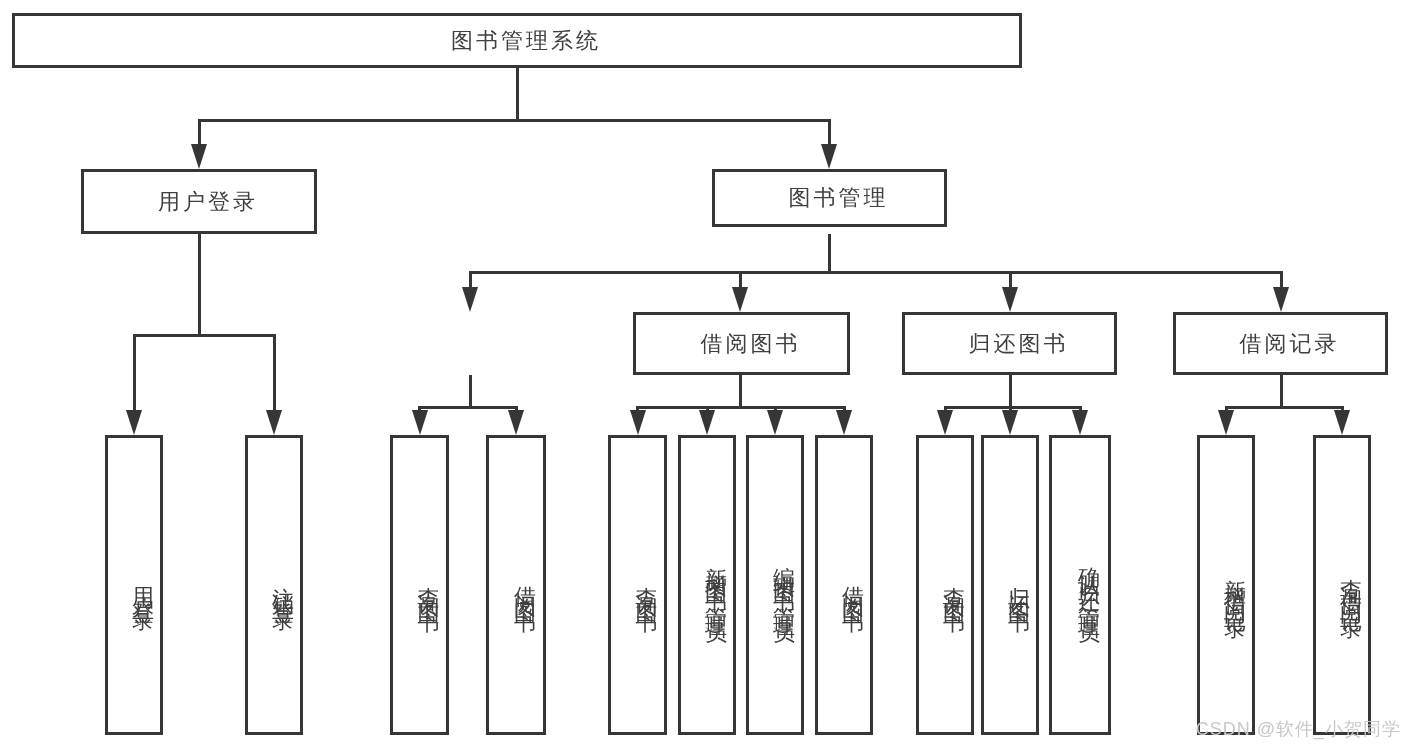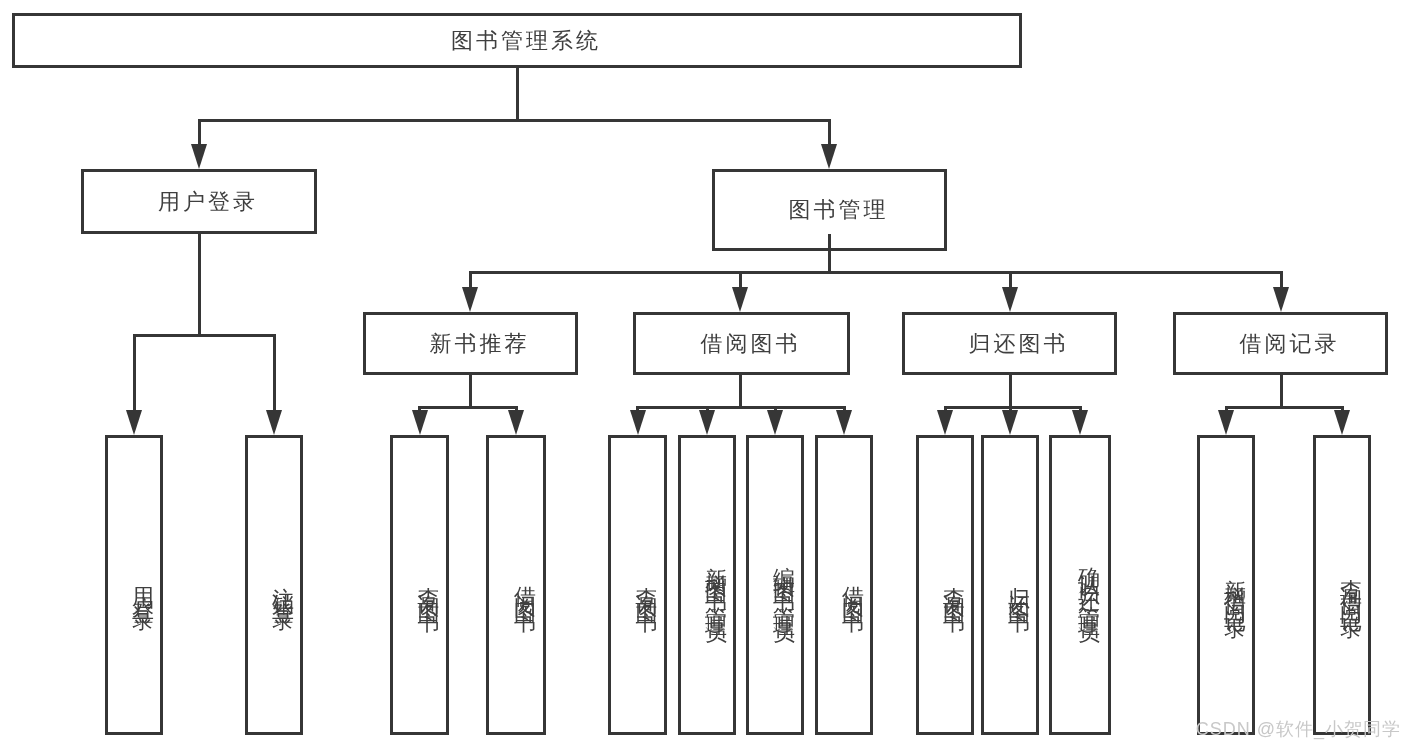--- a/index.html
+++ b/index.html
@@ -42,27 +42,24 @@
 
 <div id="stage">
 
   <div class="node" style="left:12px;top:13px;width:1010px;height:55px;">
     <span>图书管理系统</span>
   </div>
 
   <div class="node" style="left:81px;top:169px;width:236px;height:65px;">
     <span>用户登录</span>
   </div>
-  <div class="node" style="left:712px;top:169px;width:235px;height:82px;">
+  <div class="node" style="left:712px;top:169px;width:235px;height:58px;">
     <span>图书管理</span>
   </div>
 
-  <div class="node" style="left:363px;top:312px;width:215px;height:63px;">
-    <span>新书推荐</span>
-  </div>
   <div class="node" style="left:633px;top:312px;width:217px;height:63px;">
     <span>借阅图书</span>
   </div>
   <div class="node" style="left:902px;top:312px;width:215px;height:63px;">
     <span>归还图书</span>
   </div>
   <div class="node" style="left:1173px;top:312px;width:215px;height:63px;">
     <span>借阅记录</span>
   </div>
 

